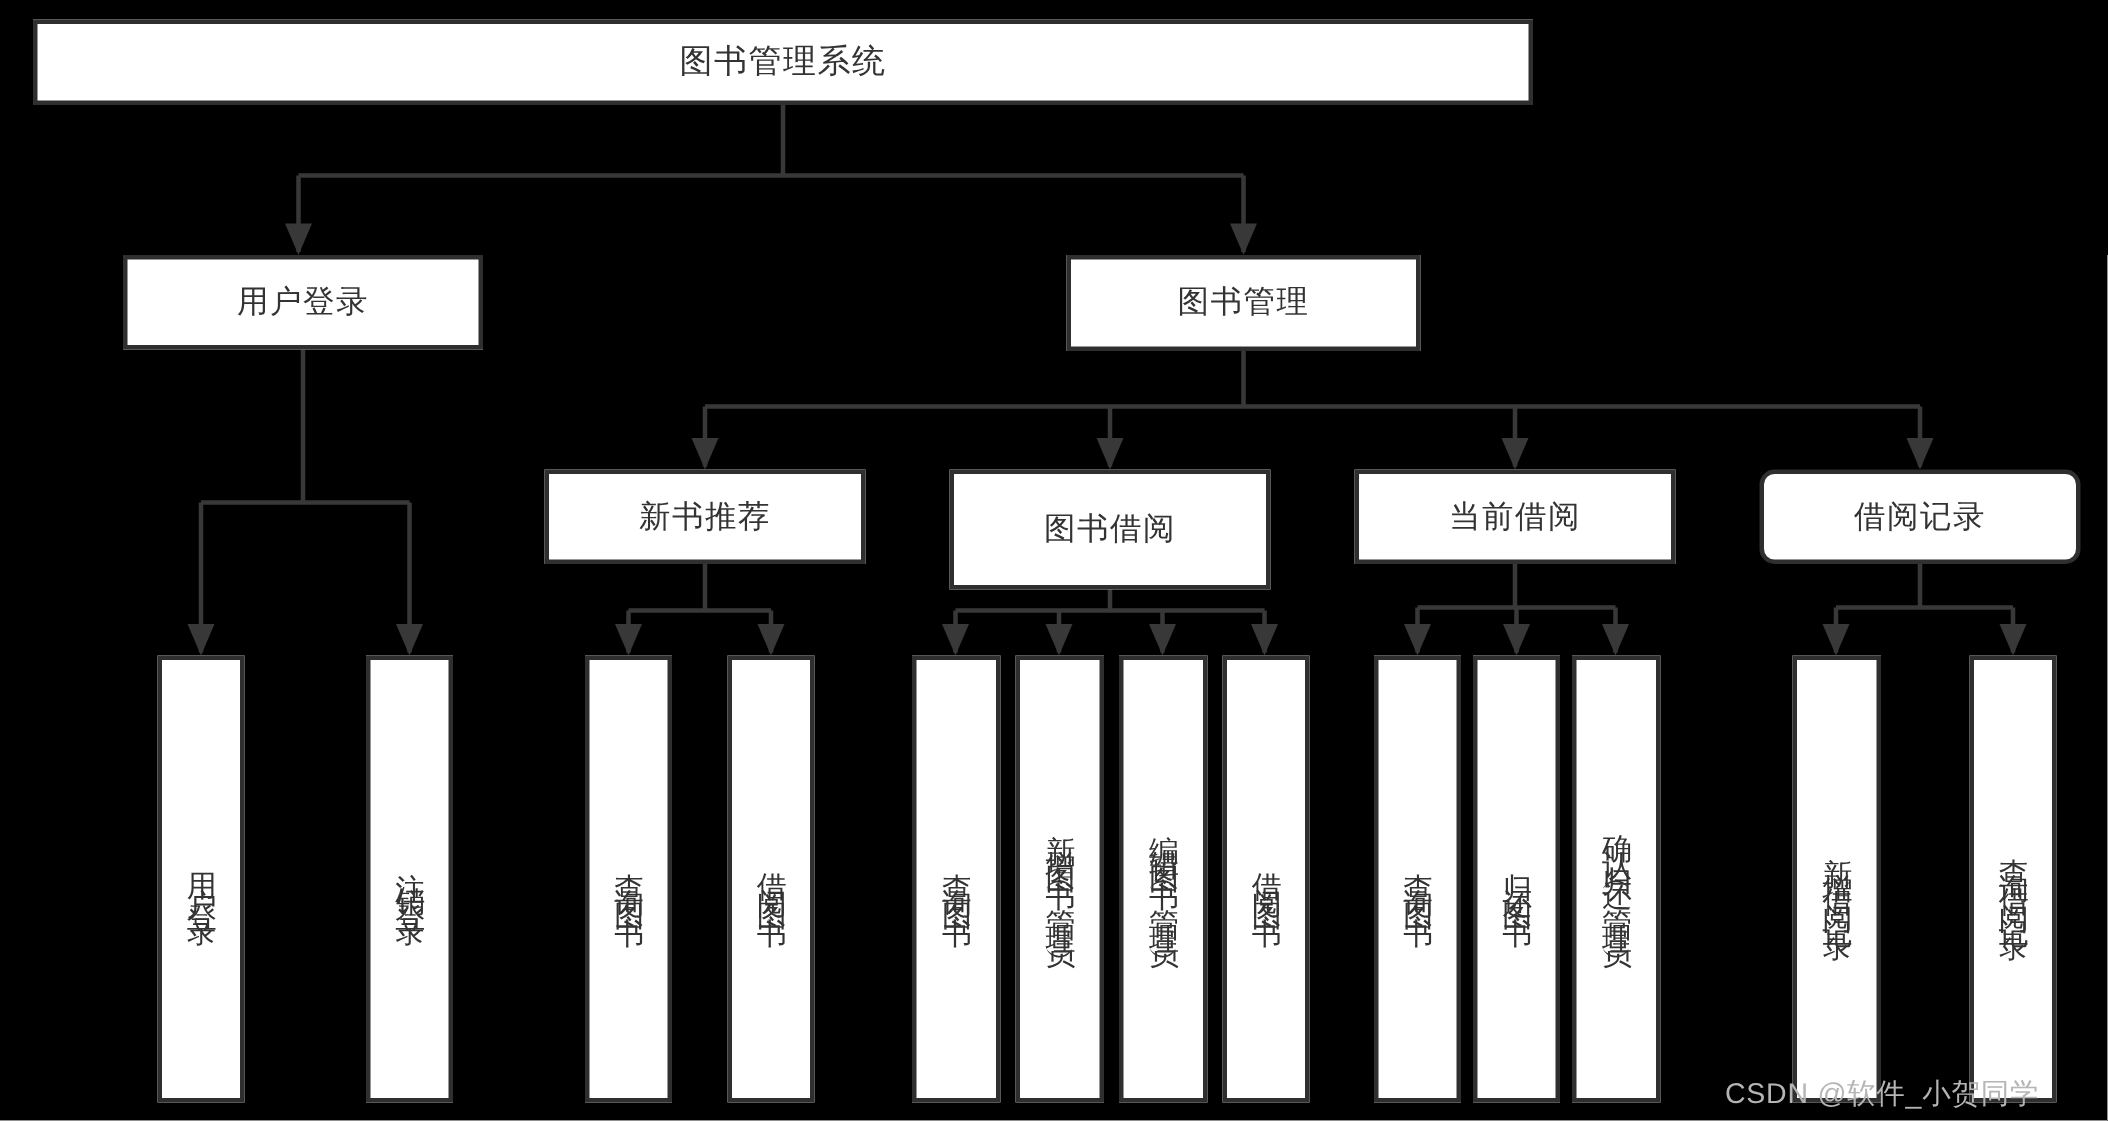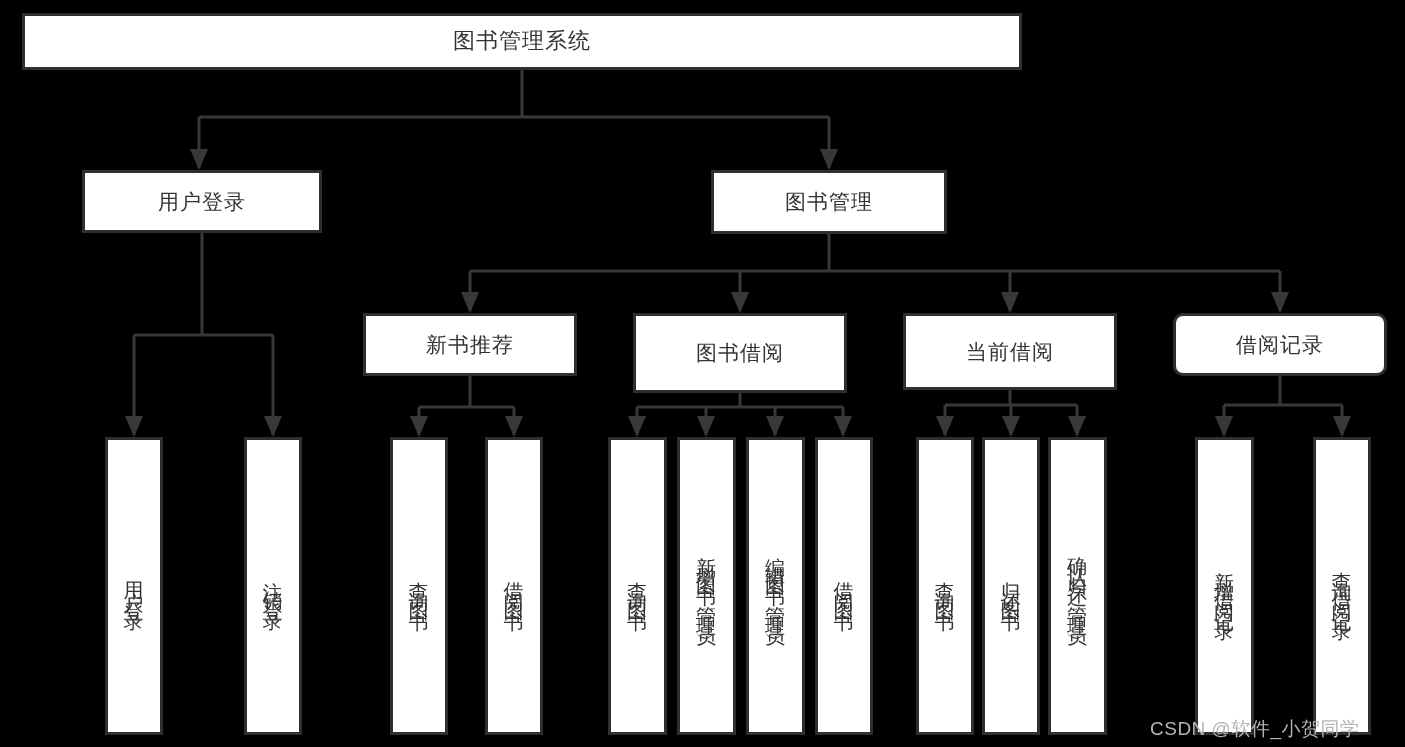--- a/index.html
+++ b/index.html
@@ -97,21 +97,21 @@
       M1215 416 L1233 416 L1224 437 Z M1333 416 L1351 416 L1342 437 Z"></path>
   </svg>
 
   <div class="node hnode rootnode" style="left:22px; top:13px; width:1000px; height:57px;">图书管理系统</div>
 
   <div class="node hnode" style="left:82px; top:170px; width:240px; height:63px;">用户登录</div>
   <div class="node hnode" style="left:711px; top:170px; width:236px; height:64px;">图书管理</div>
 
   <div class="node hnode" style="left:363px; top:313px; width:214px; height:63px;">新书推荐</div>
   <div class="node hnode" style="left:633px; top:313px; width:214px; height:80px;">图书借阅</div>
-  <div class="node hnode" style="left:903px; top:313px; width:214px; height:77px;">当前借阅</div>
+  <div class="node hnode" style="left:903px; top:313px; width:214px; height:63px;">当前借阅</div>
   <div class="node hnode" style="left:1173px; top:313px; width:214px; height:63px;border-radius:10px;">借阅记录</div>
 
   <div class="node leaf" style="left:105px; top:437px; width:58px; height:298px;">用户登录</div>
   <div class="node leaf" style="left:244px; top:437px; width:58px; height:298px;">注销登录</div>
 
   <div class="node leaf" style="left:390px; top:437px; width:58px; height:298px;">查询图书</div>
   <div class="node leaf" style="left:485px; top:437px; width:58px; height:298px;">借阅图书</div>
 
   <div class="node leaf" style="left:608px; top:437px; width:59px; height:298px;">查询图书</div>
   <div class="node leaf" style="left:677px; top:437px; width:59px; height:298px;">新增图书（管理员）</div>

